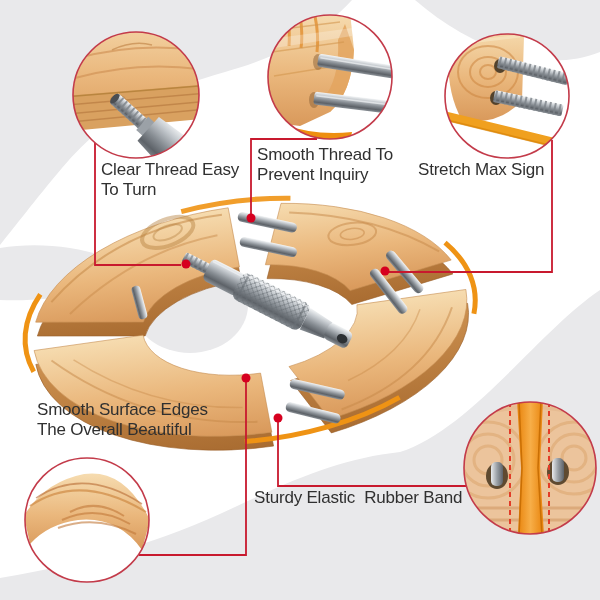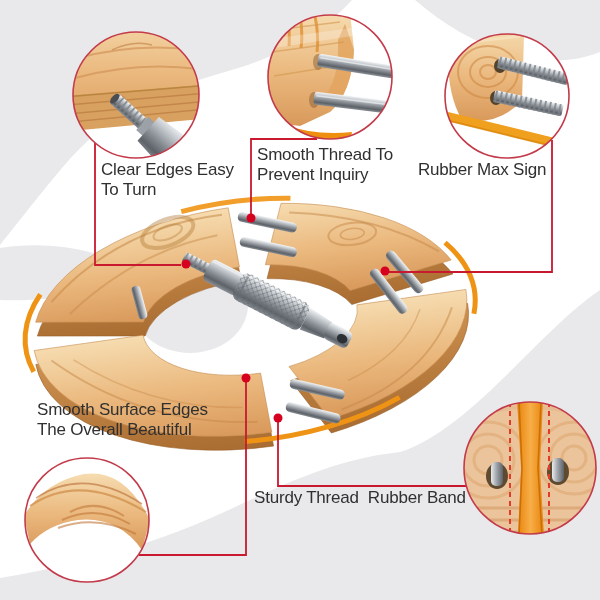--- a/index.html
+++ b/index.html
@@ -299,22 +299,22 @@
       <path d="M517 400 L543 400 L540 468 L544 536 L518 536 L521 468 Z" fill="url(#orangeV)"></path>
       <path d="M519 400 L522 468 L519 536" stroke="#c96f04" stroke-width="1.5" fill="none"></path>
       <path d="M541 400 L538 468 L542 536" stroke="#c96f04" stroke-width="1.5" fill="none"></path>
       <path d="M510 402 V534" stroke="#e23c28" stroke-width="2" stroke-dasharray="5 4" fill="none"></path>
       <path d="M549 402 V534" stroke="#e23c28" stroke-width="2" stroke-dasharray="5 4" fill="none"></path>
     </g>
     <circle class="ring-border" cx="530" cy="468" r="66"></circle>
   </g>
 </svg>
 
-<div class="label" style="left:101px;top:160px;width:170px;">Clear Edges Easy
+<div class="label" style="left:101px;top:160px;width:170px;">Clear Thread Easy
 To Turn</div>
 <div class="label" style="left:257px;top:145px;width:170px;">Smooth Thread To
 Prevent Inquiry</div>
-<div class="label" style="left:418px;top:160px;width:170px;">Rubber Max Sign</div>
+<div class="label" style="left:418px;top:160px;width:170px;">Stretch Max Sign</div>
 <div class="label" style="left:37px;top:400px;width:200px;">Smooth Surface Edges
 The Overall Beautiful</div>
-<div class="label" style="left:254px;top:488px;width:240px;">Sturdy Thread  Rubber Band</div>
+<div class="label" style="left:254px;top:488px;width:240px;">Sturdy Elastic  Rubber Band</div>
 
 </div>
 
 </body></html>

